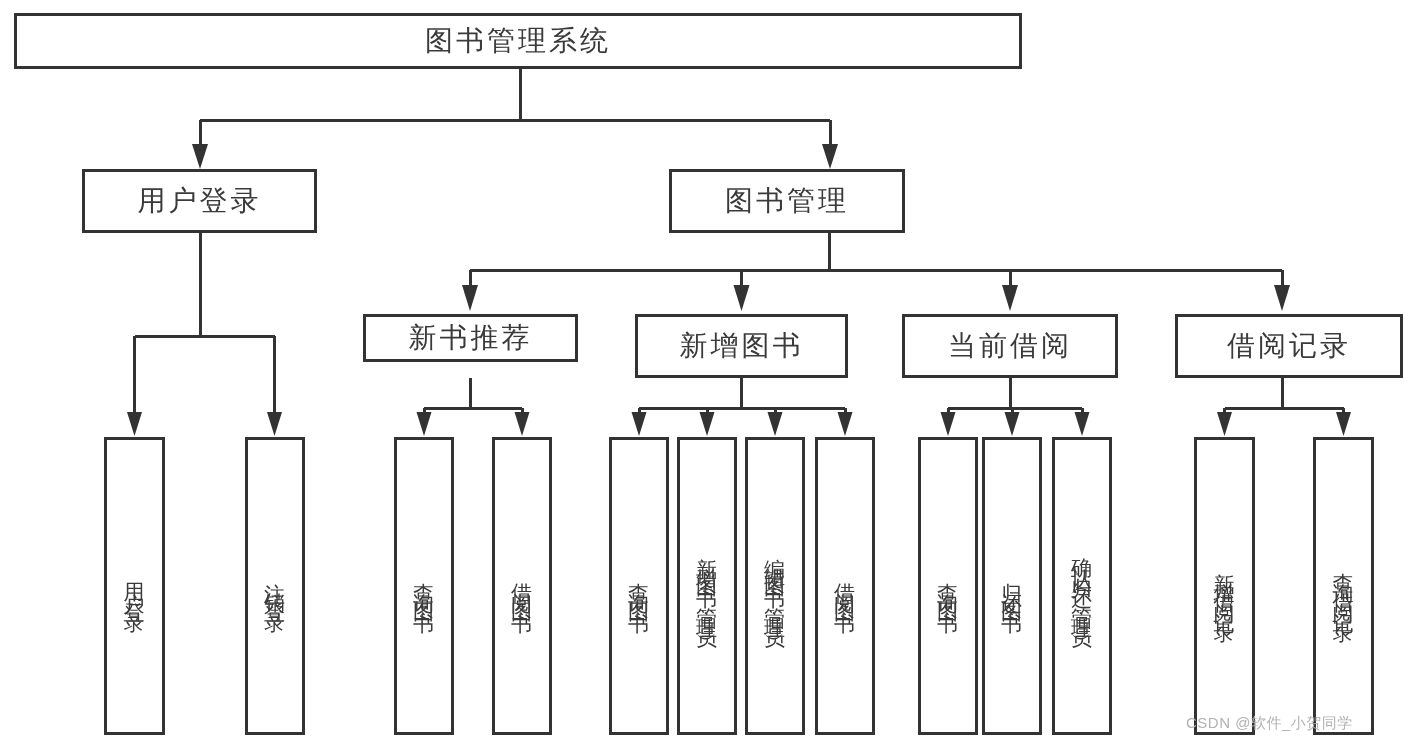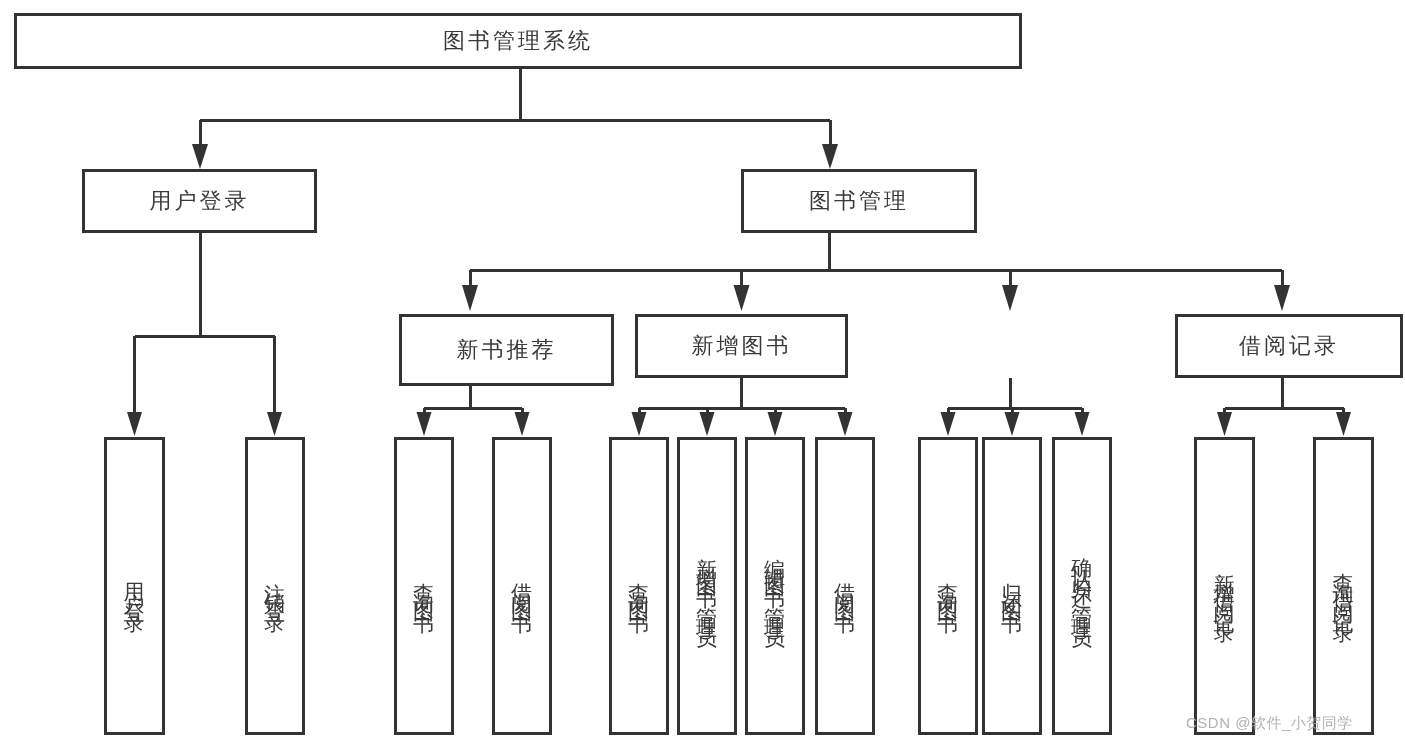--- a/index.html
+++ b/index.html
@@ -39,21 +39,21 @@
     position:absolute;
     box-sizing:border-box;
     background:var(--background);
     border:3px solid var(--line);
     display:flex;
     align-items:center;
     justify-content:center;
     color:var(--text);
   }
   .node.h{
-    font-size:22px;
+    font-size:28px;
     letter-spacing:3px;
     white-space:nowrap;
   }
   .node.v{
     font-size:21px;
   }
   .node.v .vtext{
     writing-mode:vertical-rl;
     text-orientation:mixed;
     letter-spacing:10px;
@@ -122,24 +122,25 @@
     <g>
       <path d="M1282 378 V408 M1224.5 408 H1343.5 M1224.5 408 V418 M1343.5 408 V418"></path>
       <polygon points="1217,412 1232,412 1224.5,436"></polygon>
       <polygon points="1336,412 1351,412 1343.5,436"></polygon>
     </g>
   </svg>
 
   <div class="node h" style="left:14px;top:13px;width:1008px;height:56px;">图书管理系统</div>
 
   <div class="node h" style="left:82px;top:169px;width:235px;height:64px;">用户登录</div>
-  <div class="node h" style="left:741px;top:169px;width:236px;height:64px;">图书管理</div>
+  <div class="node h" style="left:669px;top:169px;width:236px;height:64px;">图书管理</div>
 
-  <div class="node h" style="left:363px;top:314px;width:215px;height:72px;margin-left:36px;">新书推荐</div>
+  <div class="node h" style="left:363px;top:314px;width:215px;height:48px;">新书推荐</div>
   <div class="node h" style="left:635px;top:314px;width:213px;height:64px;">新增图书</div>
+  <div class="node h" style="left:902px;top:314px;width:216px;height:64px;">当前借阅</div>
   <div class="node h" style="left:1175px;top:314px;width:228px;height:64px;">借阅记录</div>
 
   <div class="node v" style="left:104px;top:437px;width:61px;height:298px;">
     <span class="vtext">用户登录</span>
   </div>
   <div class="node v" style="left:245px;top:437px;width:60px;height:298px;">
     <span class="vtext">注销登录</span>
   </div>
 
   <div class="node v" style="left:394px;top:437px;width:60px;height:298px;">

